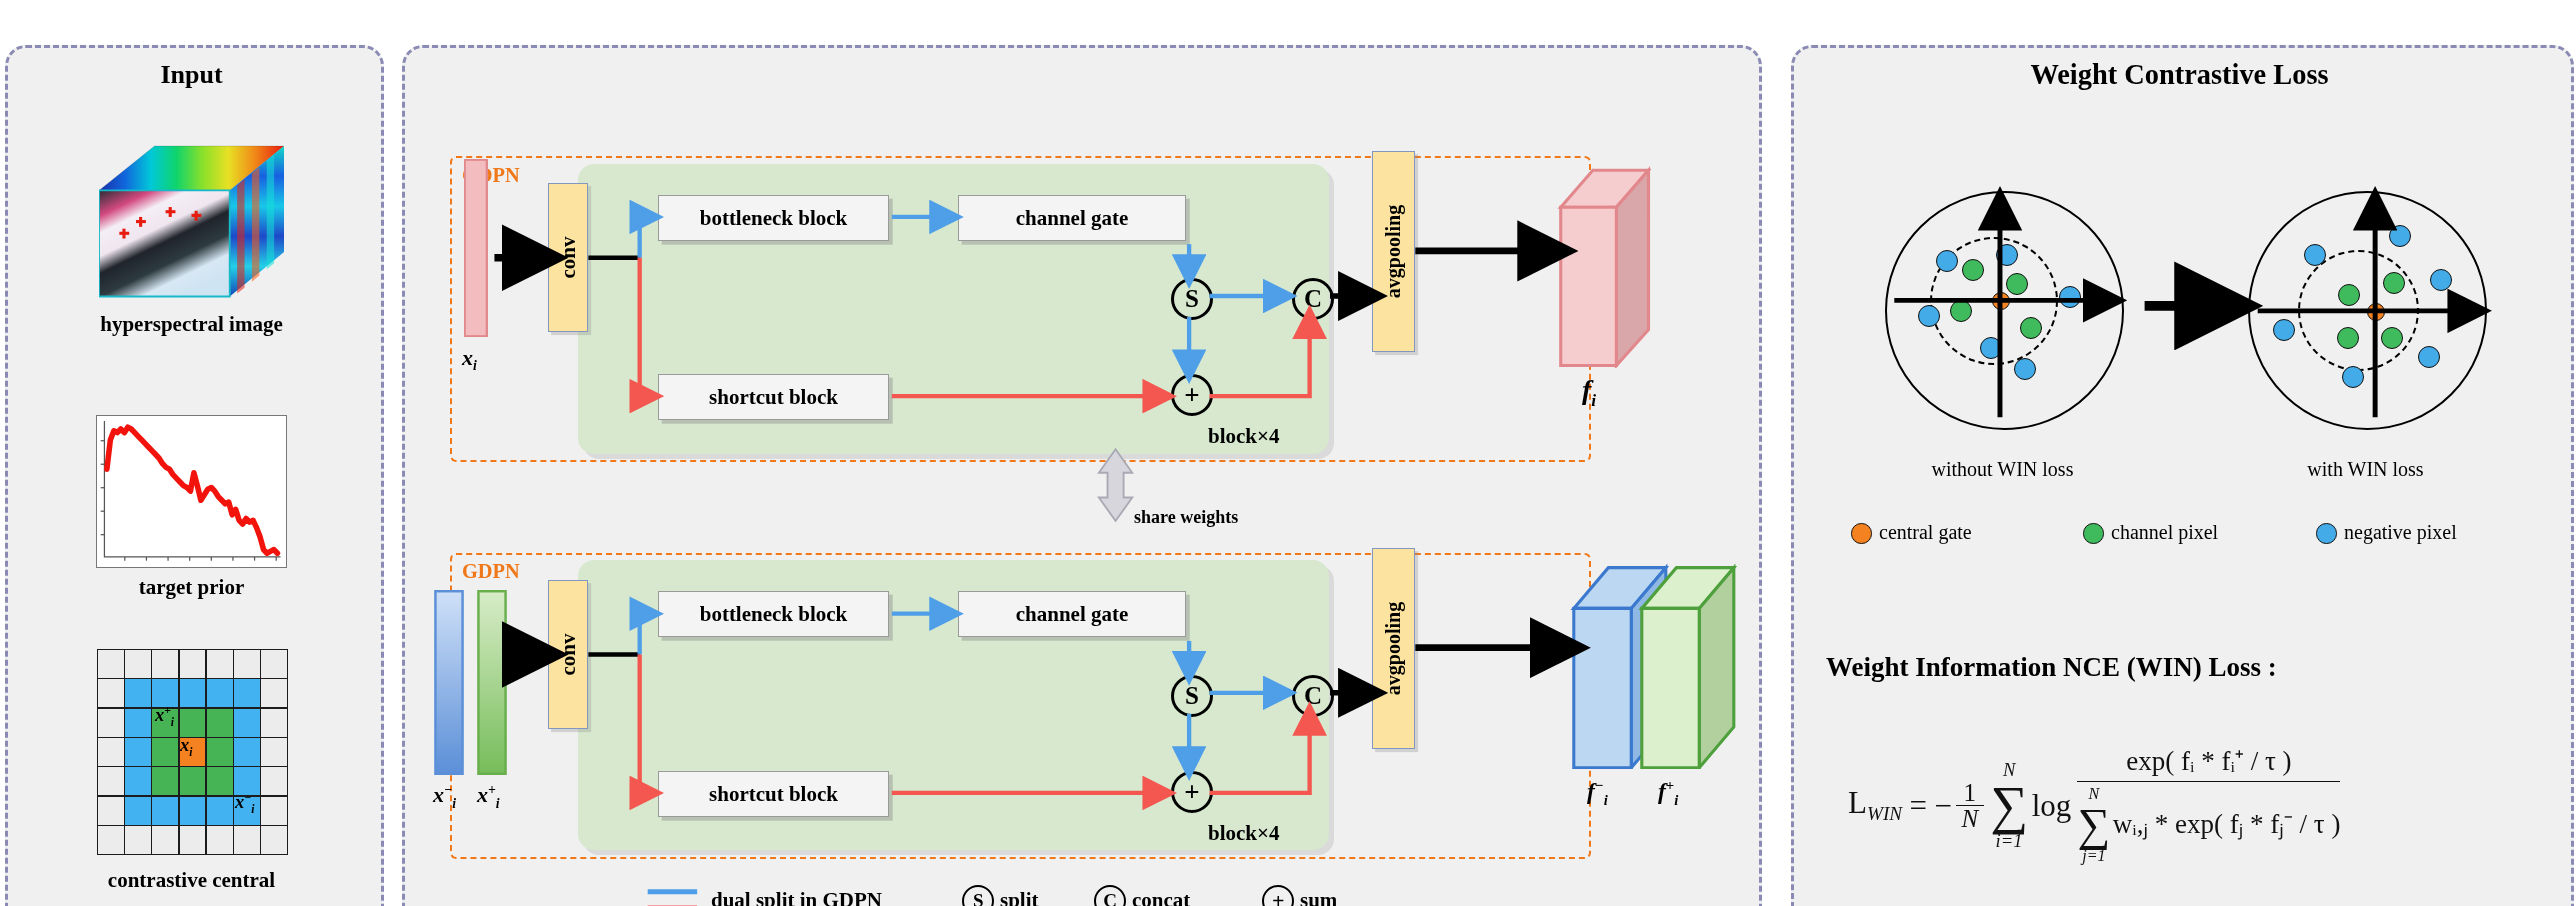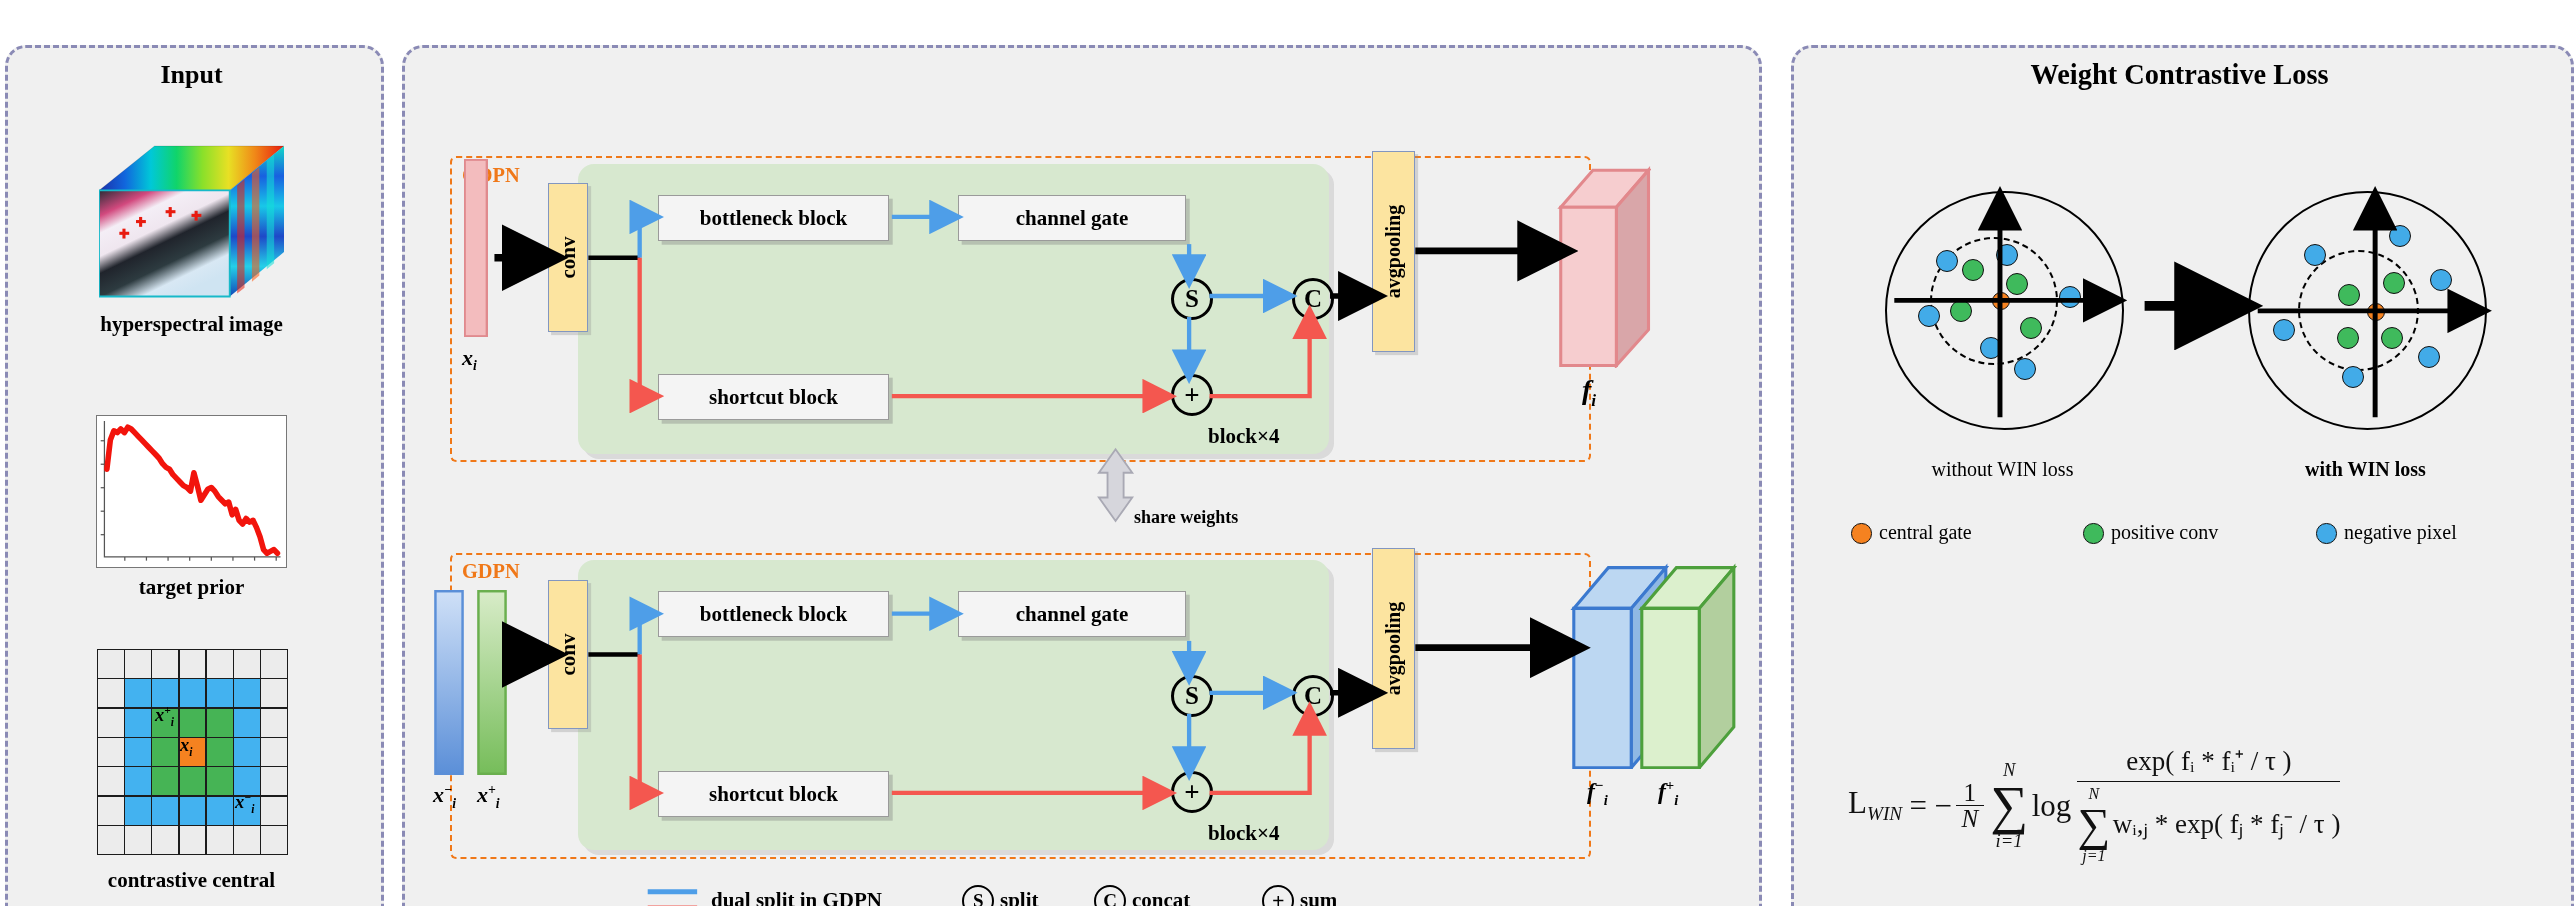--- a/index.html
+++ b/index.html
@@ -428,31 +428,32 @@
   <div class="dot pos" style="left:2337px;top:287px;width:20px;height:20px;"></div>
   <div class="dot pos" style="left:2381px;top:287px;width:20px;height:20px;"></div>
   <div class="dot neg" style="left:2389px;top:185px;width:20px;height:20px;"></div>
   <div class="dot neg" style="left:2304px;top:204px;width:20px;height:20px;"></div>
   <div class="dot neg" style="left:2430px;top:229px;width:20px;height:20px;"></div>
   <div class="dot neg" style="left:2273px;top:279px;width:20px;height:20px;"></div>
   <div class="dot neg" style="left:2418px;top:306px;width:20px;height:20px;"></div>
   <div class="dot neg" style="left:2342px;top:326px;width:20px;height:20px;"></div>
 
   <div class="cap" style="left:1885px;top:418px;width:235px;font-size:20px;font-weight:normal;">without WIN loss</div>
-  <div class="cap" style="left:2248px;top:418px;width:235px;font-size:20px;font-weight:bold;">with WIN loss</div>
+  <div class="cap" style="left:2248px;top:418px;width:235px;font-size:20px;font-weight:normal;">with WIN loss</div>
 
   <div class="legdot dot cen" style="left:1851px;top:483px;width:18.5px;height:18.5px;"></div>
   <div class="lbl" style="left:1879px;top:481px;font-size:20px;font-weight:normal;">central gate</div>
 
   <div class="legdot dot pos" style="left:2083px;top:483px;width:18.5px;height:18.5px;"></div>
-  <div class="lbl" style="left:2111px;top:481px;font-size:20px;font-weight:normal;">positive conv</div>
+  <div class="lbl" style="left:2111px;top:481px;font-size:20px;font-weight:normal;">channel pixel</div>
 
   <div class="legdot dot neg" style="left:2316px;top:483px;width:18.5px;height:18.5px;"></div>
   <div class="lbl" style="left:2344px;top:481px;font-size:20px;font-weight:normal;">negative pixel</div>
 
+  <div class="lbl" style="left:1826px;top:612px;font-size:27px;">Weight Information NCE (WIN) Loss :</div>
 
   <div class="math" style="left:1848px;top:685px;width:711px;height:185px;">
     <div style="display:flex;align-items:center;height:161px;font-size:31px;">
       <span style="font-style:normal;"><span>L</span><sub style="font-style:italic;">WIN</sub></span>
       <span style="margin:0 7.4px;">=</span>
       <span>−</span>
       <span style="display:inline-flex;flex-direction:column;align-items:center;margin:0 3.7px;line-height:1;">
         <span style="font-size:25px;">1</span>
         <span style="border-top:1.9px solid #111;width:28.4px;"></span>
         <span style="font-size:25px;font-style:italic;">N</span>

